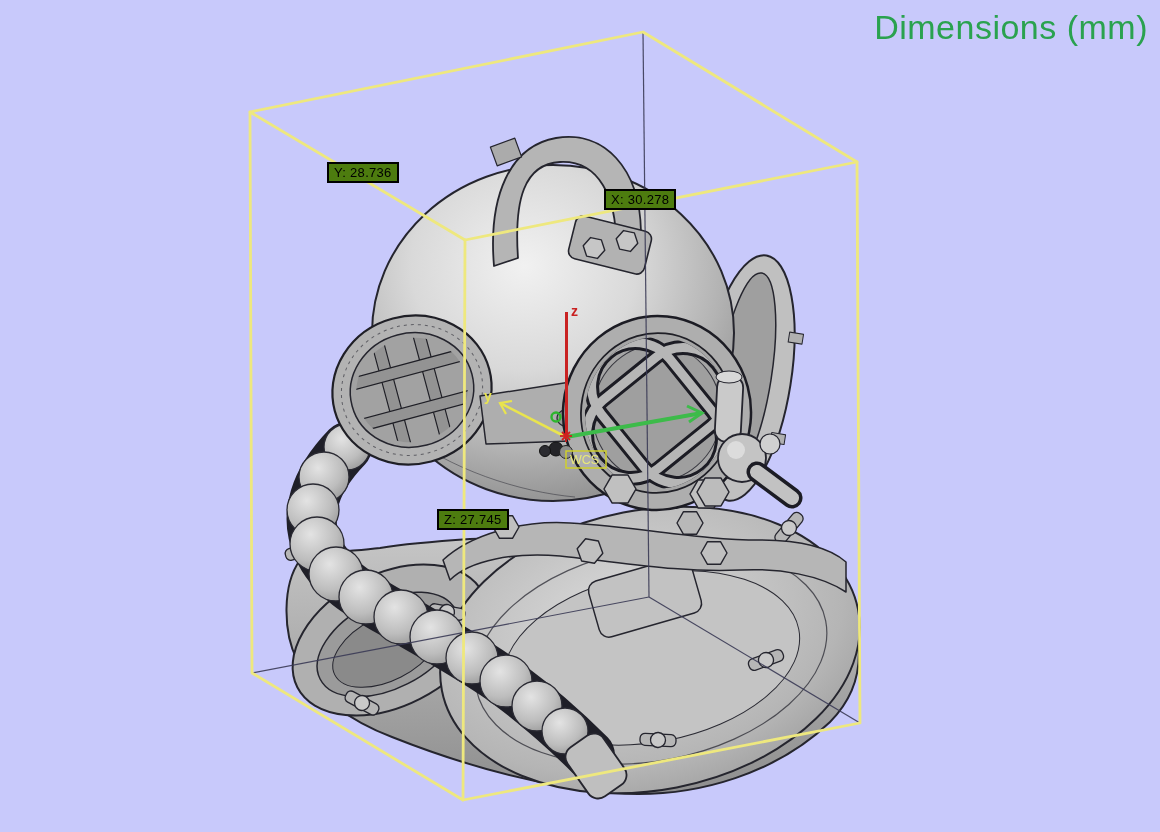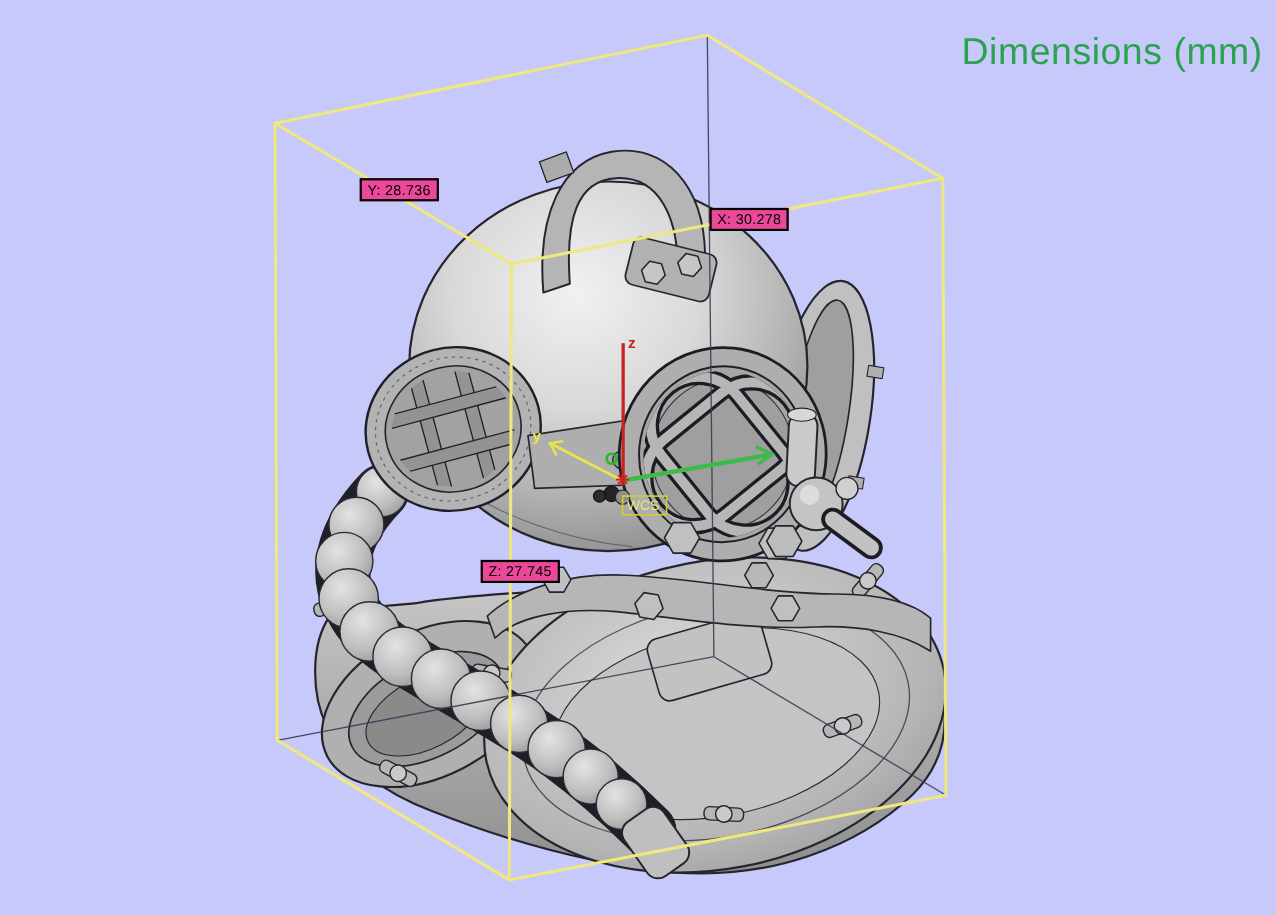--- a/index.html
+++ b/index.html
@@ -2,30 +2,30 @@
 <html><head>
 <meta charset="utf-8">
 <style>
   html,body{margin:0;padding:0;background:#9aa;}
   #stage{
     position:relative;width:1160px;height:832px;overflow:hidden;
     background:#c8c9fb;font-family:"Liberation Sans",sans-serif;
   }
   #scene{position:absolute;left:0;top:0;width:1160px;height:832px;display:block;}
   .dim-label{
-    position:absolute;background:#ec4899;border:2px solid #000;
+    position:absolute;background:#4d7c0f;border:2px solid #000;
     color:#000;font-size:13px;line-height:15px;padding:1px 5px;
     white-space:nowrap;letter-spacing:.3px;
   }
   #label-y{left:327px;top:162px;}
-  #label-x{left:645px;top:189px;}
+  #label-x{left:604px;top:189px;}
   #label-z{left:437px;top:509px;}
   #viewport-title{
     position:absolute;left:0;top:8px;width:1148px;text-align:right;
-    font-size:34px;color:#2aa24f;letter-spacing:.5px;margin-top:20px;
+    font-size:34px;color:#2aa24f;letter-spacing:.5px;
   }
   svg text{font-family:"Liberation Sans",sans-serif;}
 </style>
 </head>
 <body>
 
 <div id="stage">
 
   <svg id="scene" viewBox="0 0 1160 832">
     <defs>

